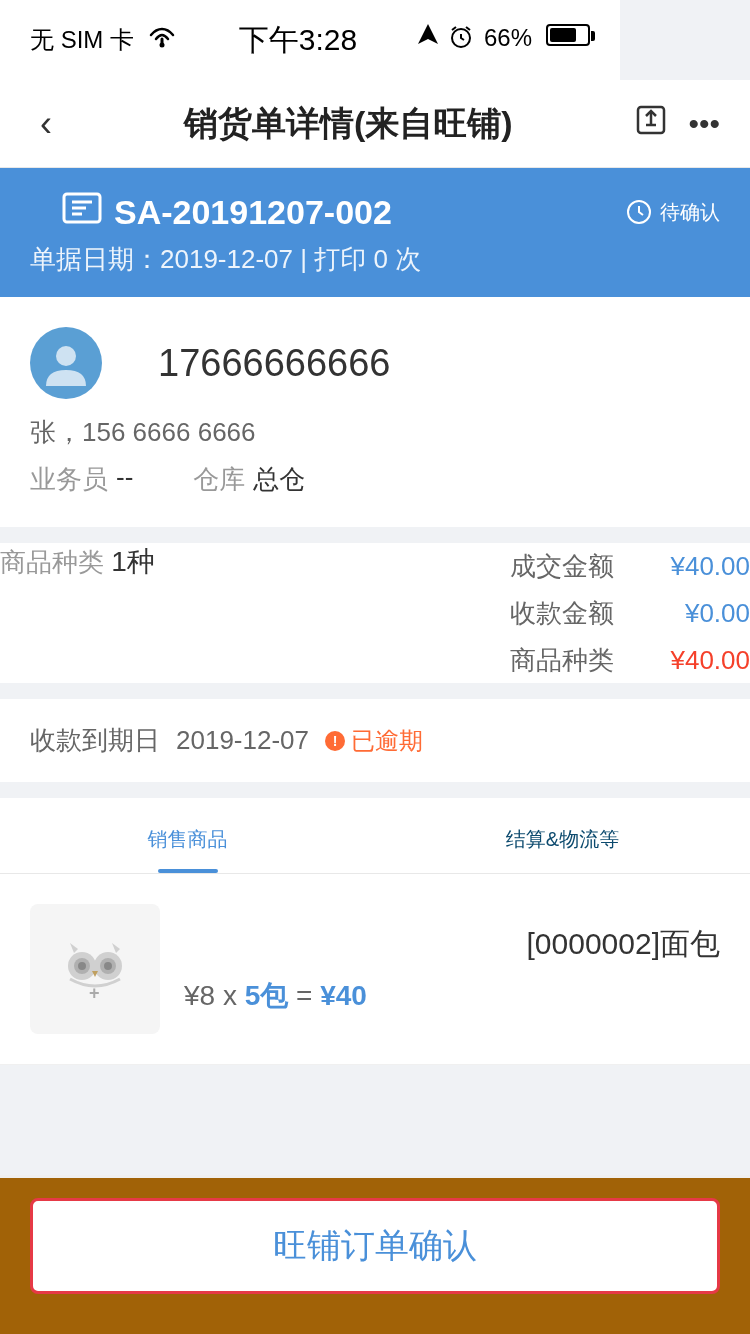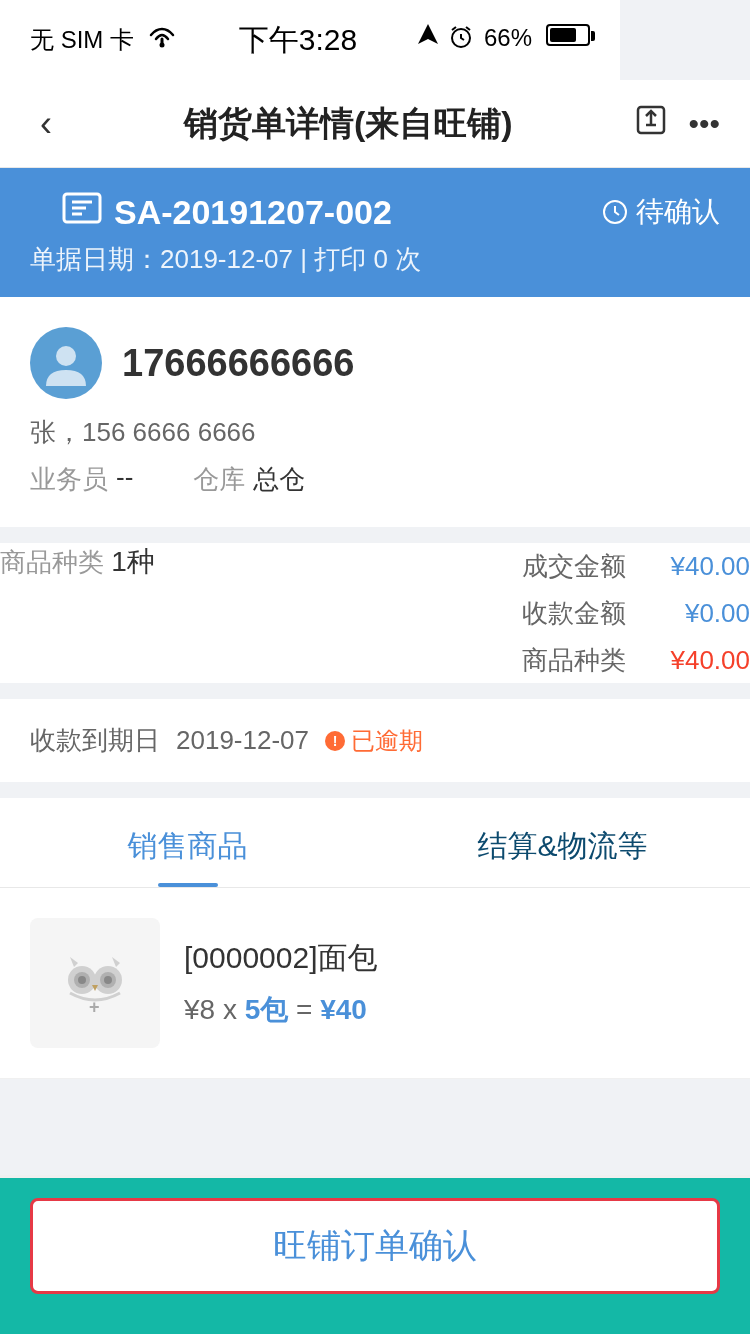--- a/index.html
+++ b/index.html
@@ -98,24 +98,24 @@
     .order-id {
       font-size: 34px;
       font-weight: 700;
       color: #fff;
       display: flex;
       align-items: center;
       gap: 12px;
     }
     .order-status {
       display: flex;
-      align-items: center;
+      align-items: flex-start;
       gap: 8px;
       color: #fff;
-      font-size: 28px;
+      font-size: 20px;
     }
     .order-date-row {
       font-size: 26px;
       color: rgba(255,255,255,0.9);
     }
 
     
     .info-card {
       background: #fff;
       padding: 30px;
@@ -129,22 +129,23 @@
     }
     .avatar {
       width: 72px; height: 72px;
       border-radius: 50%;
       background: #5a9fd4;
       display: flex; align-items: center; justify-content: center;
       flex-shrink: 0;
     }
     .customer-phone {
       font-size: 38px;
-      font-weight: 700;
+      font-weight: 400;
       color: #333;
+      margin-left: 36px;
     }
     .customer-detail {
       font-size: 26px;
       color: #666;
       margin-bottom: 12px;
     }
     .customer-meta {
       display: flex;
       gap: 60px;
       font-size: 26px;
@@ -165,21 +166,21 @@
       justify-content: space-between;
     }
     .summary-left { font-size: 26px; color: #666; }
     .summary-label { color: #999; }
     .summary-count { color: #333; font-size: 28px; }
     .summary-right {
       text-align: right;
       font-size: 26px;
       line-height: 1.8;
     }
-    .amount-row { display: flex; gap: 24px; }
+    .amount-row { display: flex; gap: 36px; }
     .amount-label { color: #666; }
     .amount-value { color: #4a90d9; min-width: 100px; text-align: right; }
     .amount-value.red { color: #f5402a; }
 
     
     .due-card {
       background: #fff;
       padding: 24px 30px;
       margin-bottom: 16px;
       display: flex;
@@ -209,21 +210,21 @@
     .tab-bar {
       background: #fff;
       display: flex;
       border-bottom: 1px solid #e8e8e8;
       margin-bottom: 0;
     }
     .tab-item {
       flex: 1;
       text-align: center;
       padding: 28px 0 20px;
-      font-size: 30px;
+      font-size: 20px;
       cursor: pointer;
       position: relative;
     }
     .tab-item.active {
       color: #4a90d9;
       font-weight: 500;
     }
     .tab-item.inactive {
       color: #0c4a6e;
     }
@@ -254,20 +255,21 @@
       border-radius: 8px;
       flex-shrink: 0;
       display: flex; align-items: center; justify-content: center;
       overflow: hidden;
     }
     .product-info { flex: 1; }
     .product-name {
       font-size: 30px;
       color: #333;
       margin-bottom: 12px;
+      text-align: right;
     }
     .product-price {
       font-size: 28px;
       color: #666;
     }
     .product-price .highlight {
       color: #4a90d9;
       font-weight: 600;
     }
 
@@ -275,21 +277,21 @@
     .bottom-spacer {
       background: #f0f2f5;
       height: 200px;
     }
 
     
     .bottom-btn-wrap {
       position: fixed;
       bottom: 0; left: 0;
       width: 750px;
-      background: #14b8a6;
+      background: #a16207;
       padding: 20px 30px 40px;
       border-top: 3px solid #f0f0f0;
     }
     .confirm-btn {
       width: 100%;
       height: 96px;
       border: 3px solid #e63946;
       border-radius: 8px;
       background: #fff;
       color: #4a90d9;

